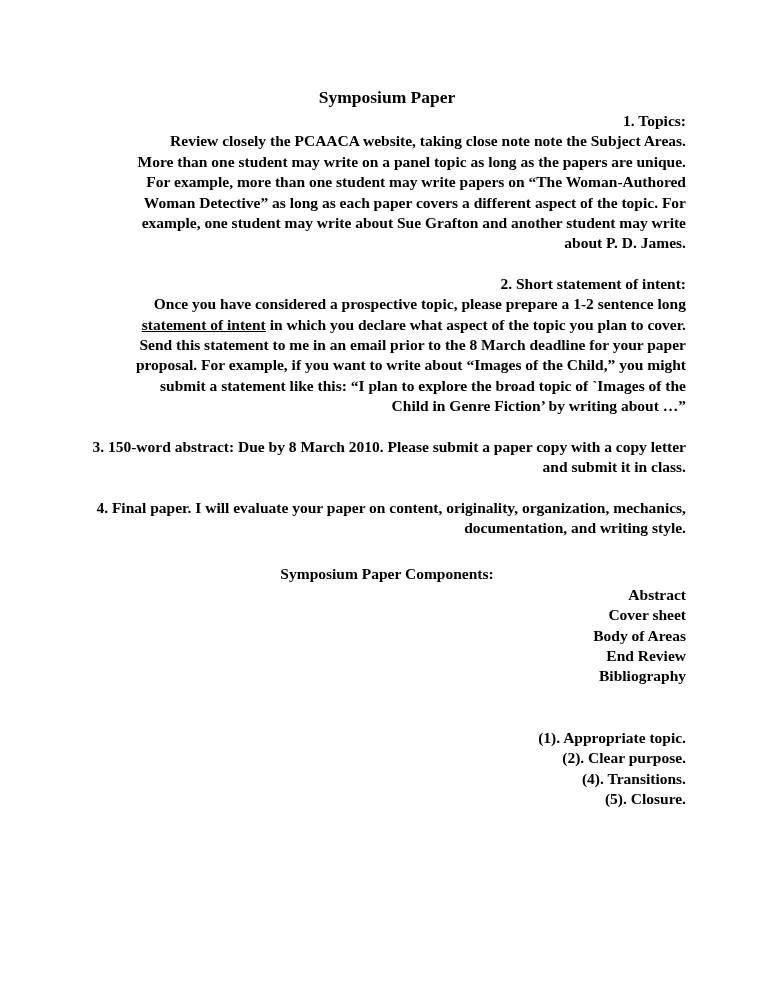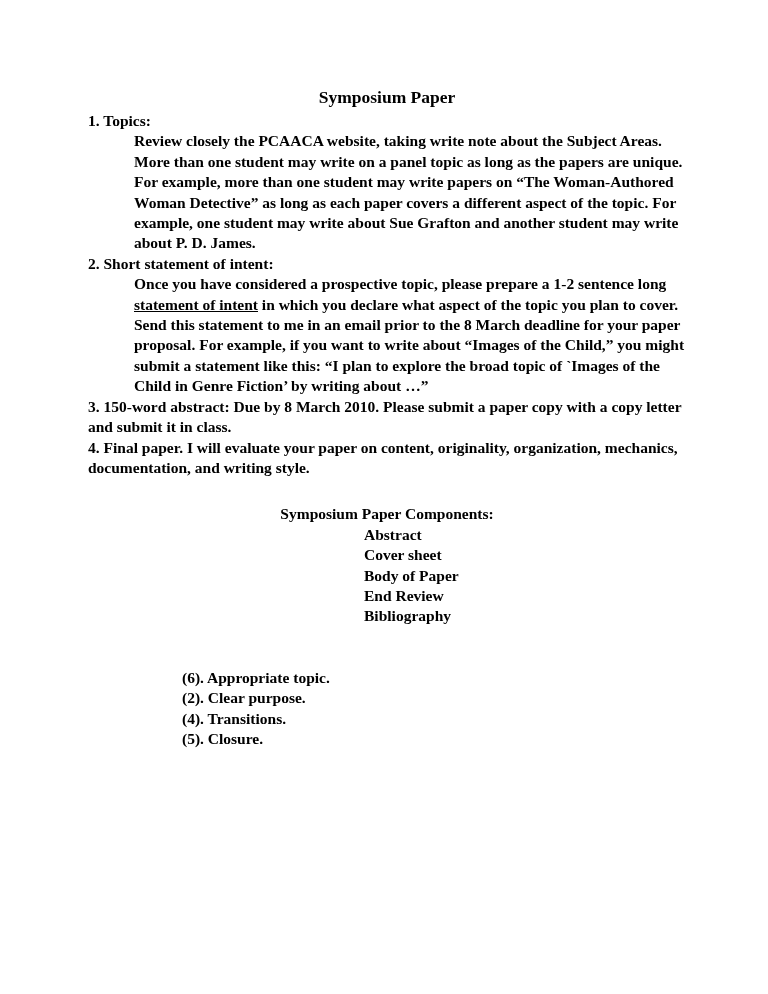--- a/index.html
+++ b/index.html
@@ -14,72 +14,72 @@
     box-sizing: border-box;
     padding: 86px 82px 40px 88px;
     background: #ffffff;
     color: #000000;
     font-family: "Liberation Serif", "DejaVu Serif", serif;
     font-weight: bold;
     font-size: 15.5px;
     line-height: 20.4px;
     overflow: hidden;
   }
-  p { margin: 0; }
+  p { margin: 0; text-align: right; }
   .title {
     margin: 0 0 2px 0;
     text-align: center;
     font-size: 17.5px;
     line-height: 23px;
     font-weight: bold;
   }
   .indent1 { margin-left: 46px; }
-  .sect { }
+  .sect { margin-top: 20px; }
   .comp-heading {
     margin-top: 26px;
     text-align: center;
   }
   .comp-list { margin-left: 276px; }
   .org { margin-top: 41px; margin-left: 46px; }
   .org-list { margin-left: 48px; }
   .u { text-decoration: underline; }
 </style>
 </head>
 <body>
 
 <div class="page">
 
   <h1 class="title">Symposium Paper</h1>
 
   <p>1.  Topics:</p>
   <div class="indent1">
-    <p>Review closely the PCAACA website, taking write note about the Subject Areas.</p>
+    <p>Review closely the PCAACA website, taking close note note the Subject Areas.</p>
     <p>More than one student may write on a panel topic as long as the papers are unique. For example, more than one student may write papers on “The Woman-Authored Woman Detective” as long as each paper covers a different aspect of the topic. For example, one student may write about Sue Grafton and another student may write about P. D. James.</p>
   </div>
 
   <p class="sect">2. Short statement of intent:</p>
   <div class="indent1">
     <p><span>Once you have considered a prospective topic, please prepare a 1-2 sentence long </span><span class="u">statement of intent</span><span> in which you declare what aspect of the topic you plan to cover.  Send this statement to me in an email prior to the 8 March deadline for your paper proposal. For example, if you want to write about “Images of the Child,” you might submit a statement like this: “I plan to explore the broad topic of `Images of the Child in Genre Fiction’ by writing about …”</span></p>
   </div>
 
   <p class="sect">3. 150-word abstract: Due by 8 March 2010. Please submit a paper copy with a copy letter and submit it in class.</p>
 
   <p class="sect">4.  Final paper.  I will evaluate your paper on content, originality, organization, mechanics, documentation, and writing style.</p>
 
   <p class="comp-heading">Symposium Paper Components:</p>
   <div class="comp-list">
     <p>Abstract</p>
     <p>Cover sheet</p>
-    <p>Body of Paper</p>
+    <p>Body of Areas</p>
     <p>End Review</p>
     <p>Bibliography</p>
   </div>
 
   <div class="org">
     <div class="org-list">
-      <p>(6). Appropriate topic.</p>
+      <p>(1). Appropriate topic.</p>
       <p>(2). Clear purpose.</p>
       <p>(4). Transitions.</p>
       <p>(5). Closure.</p>
     </div>
   </div>
 
 </div>
 
 </body></html>

